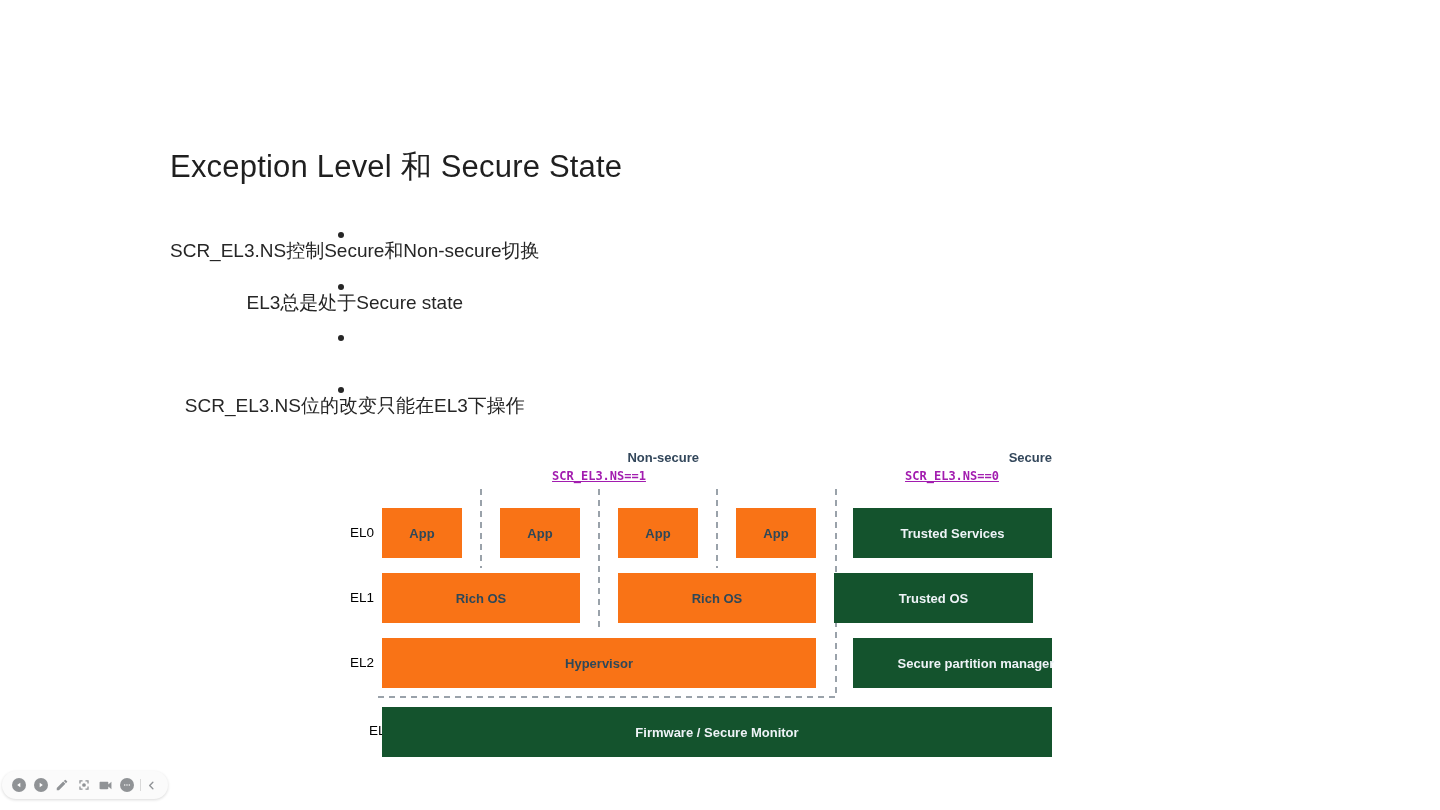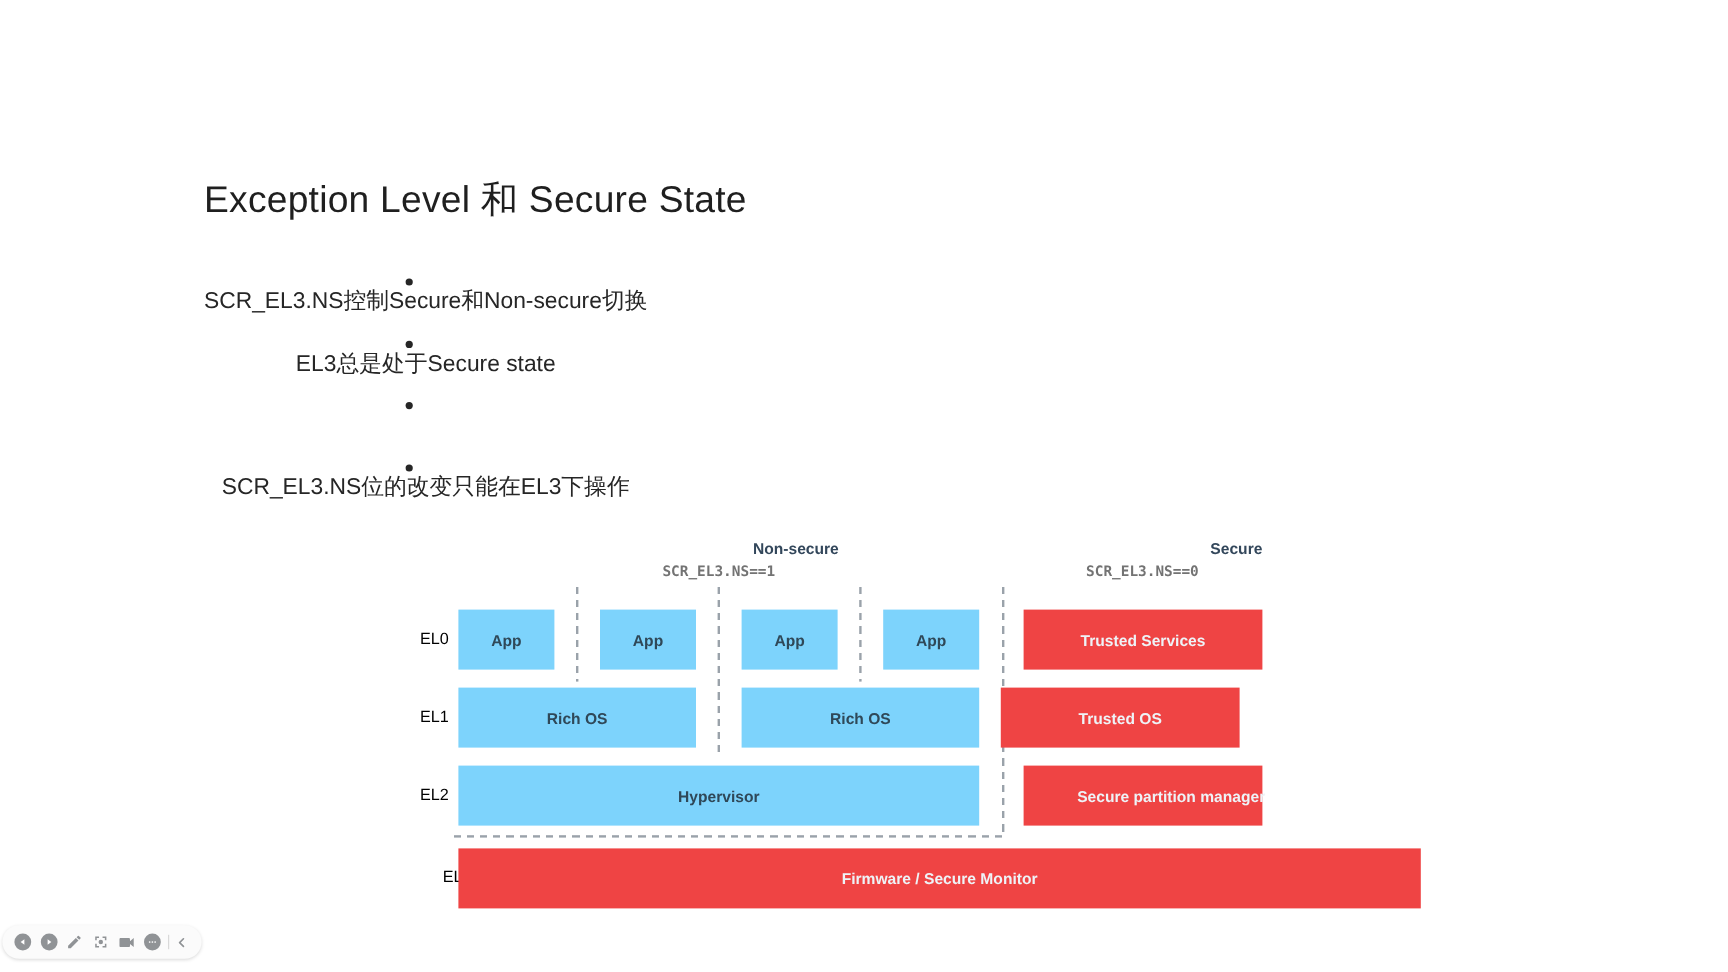--- a/index.html
+++ b/index.html
@@ -48,43 +48,44 @@
     font-weight: 600;
     color: #33475b;
     text-align: right;
     width: 200px;
     white-space: nowrap;
   }
   .region-cond {
     font-family: "DejaVu Sans Mono", "Liberation Mono", monospace;
     font-weight: 700;
     font-size: 12px;
-    color: #737373;
+    color: #a21caf;
     text-align: center;
     width: 200px;
     white-space: nowrap;
+    text-decoration: underline;
   }
   .el-label {
     font-size: 13.5px;
     font-weight: 500;
     color: #000000;
     width: 40px;
     text-align: right;
   }
   .box {
     display: flex;
     align-items: center;
     justify-content: center;
     height: 50px;
     font-size: 13px;
     font-weight: 600;
     white-space: nowrap;
   }
-  .box-ns { background: #7dd3fc; color: #2f4858; }
-  .box-s  { background: #ef4444; color: #eef3f7; }
+  .box-ns { background: #f97316; color: #2f4858; }
+  .box-s  { background: #14532d; color: #eef3f7; }
   .vdash {
     width: 2px;
     background: repeating-linear-gradient(to bottom, #9aa2aa 0 6px, transparent 6px 11px);
   }
   .hdash {
     height: 2px;
     background: repeating-linear-gradient(to right, #9aa2aa 0 6px, transparent 6px 11px);
   }
 
   
@@ -164,21 +165,21 @@
   <div class="abs box box-ns" style="left:736px;top:508px;width:80px;">App</div>
   <div class="abs box box-s" style="left:853px;top:508px;width:199px;">Trusted Services</div>
 
   <div class="abs box box-ns" style="left:382px;top:573px;width:198px;">Rich OS</div>
   <div class="abs box box-ns" style="left:618px;top:573px;width:198px;">Rich OS</div>
   <div class="abs box box-s" style="left:834px;top:573px;width:199px;">Trusted OS</div>
 
   <div class="abs box box-ns" style="left:382px;top:638px;width:434px;">Hypervisor</div>
   <div class="abs box box-s" style="left:853px;top:638px;width:199px;padding-left:47px;">Secure partition manager</div>
 
-  <div class="abs box box-s" style="left:382px;top:707px;width:802px;text-align:center;">Firmware / Secure Monitor</div>
+  <div class="abs box box-s" style="left:382px;top:707px;width:670px;text-align:center;">Firmware / Secure Monitor</div>
 </div>
 
 <div class="abs toolbar">
 
   <div class="tb-btn">
     <span class="tb-circle">
       <svg width="8" height="8" viewBox="0 0 24 24" fill="#ffffff">
           <path d="M16 5 6.5 12 16 19z"></path>
         </svg>
     </span>

